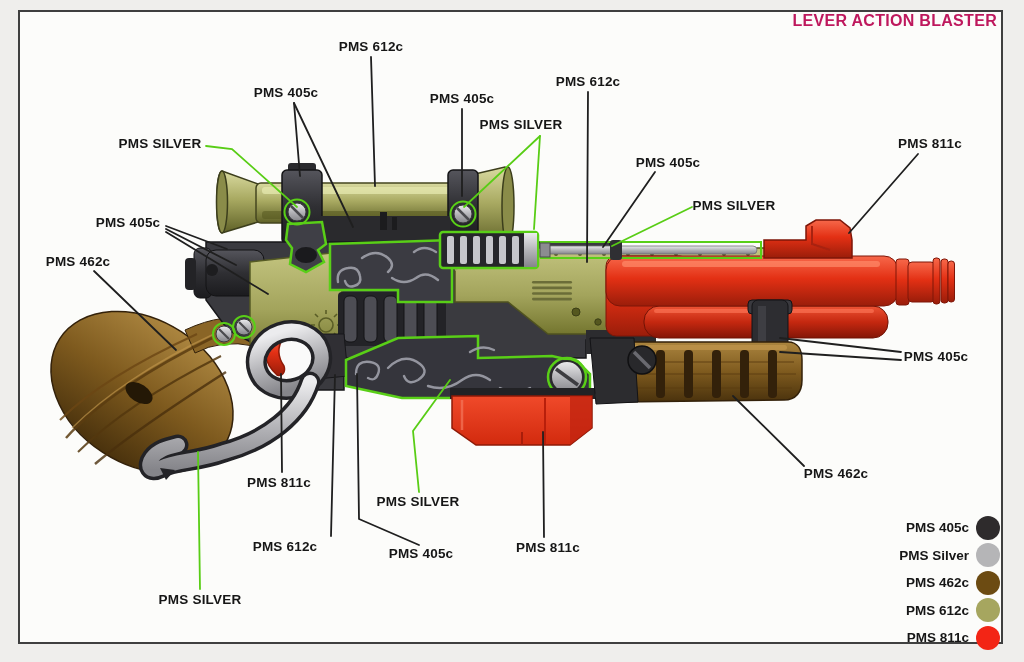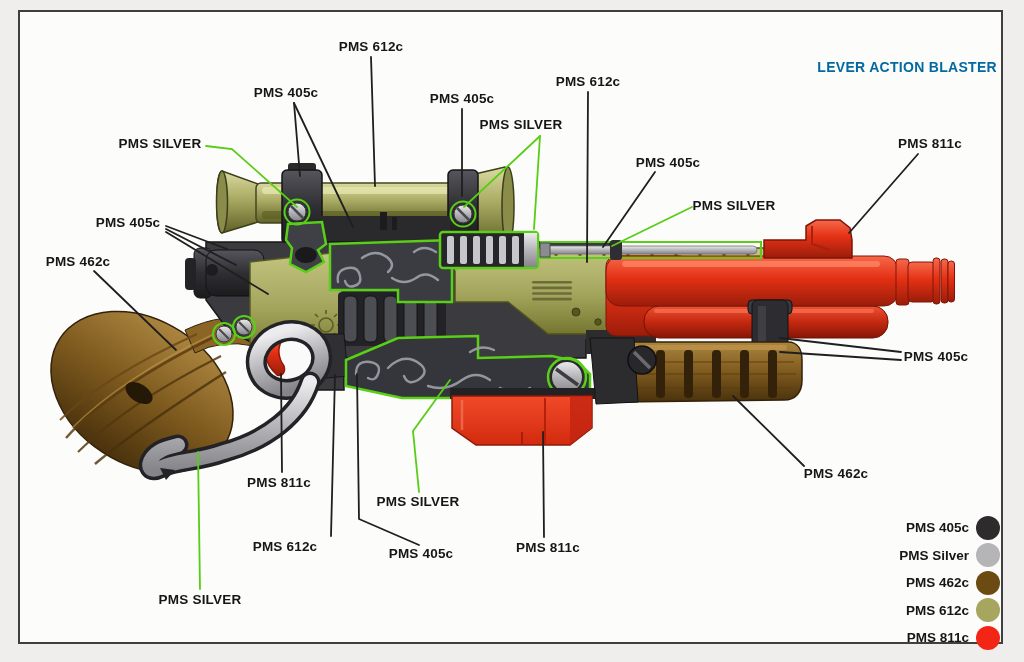--- a/index.html
+++ b/index.html
@@ -7,21 +7,21 @@
     width:1024px;height:662px;position:relative;overflow:hidden;
     background:#efeeec;
     font-family:"Liberation Sans",sans-serif;
   }
   .frame{
     position:absolute;left:18px;top:10px;width:985px;height:634px;
     background:#fcfcfa;border:2px solid #3f3f3f;box-sizing:border-box;
   }
   .title{
     position:absolute;top:12px;right:27px;
-    font-size:14px;font-weight:700;color:#0369a1;letter-spacing:.3px;margin-top:47px;
+    font-size:16px;font-weight:700;color:#be185d;letter-spacing:.3px;
   }
   .art{position:absolute;left:0;top:0;width:1024px;height:662px;}
   .callout{
     position:absolute;transform:translate(-50%,-50%);
     font-size:13.5px;font-weight:700;color:#161616;
     white-space:nowrap;letter-spacing:.2px;
   }
   .legend{
     position:absolute;right:24px;top:514px;display:flex;flex-direction:column;
   }

